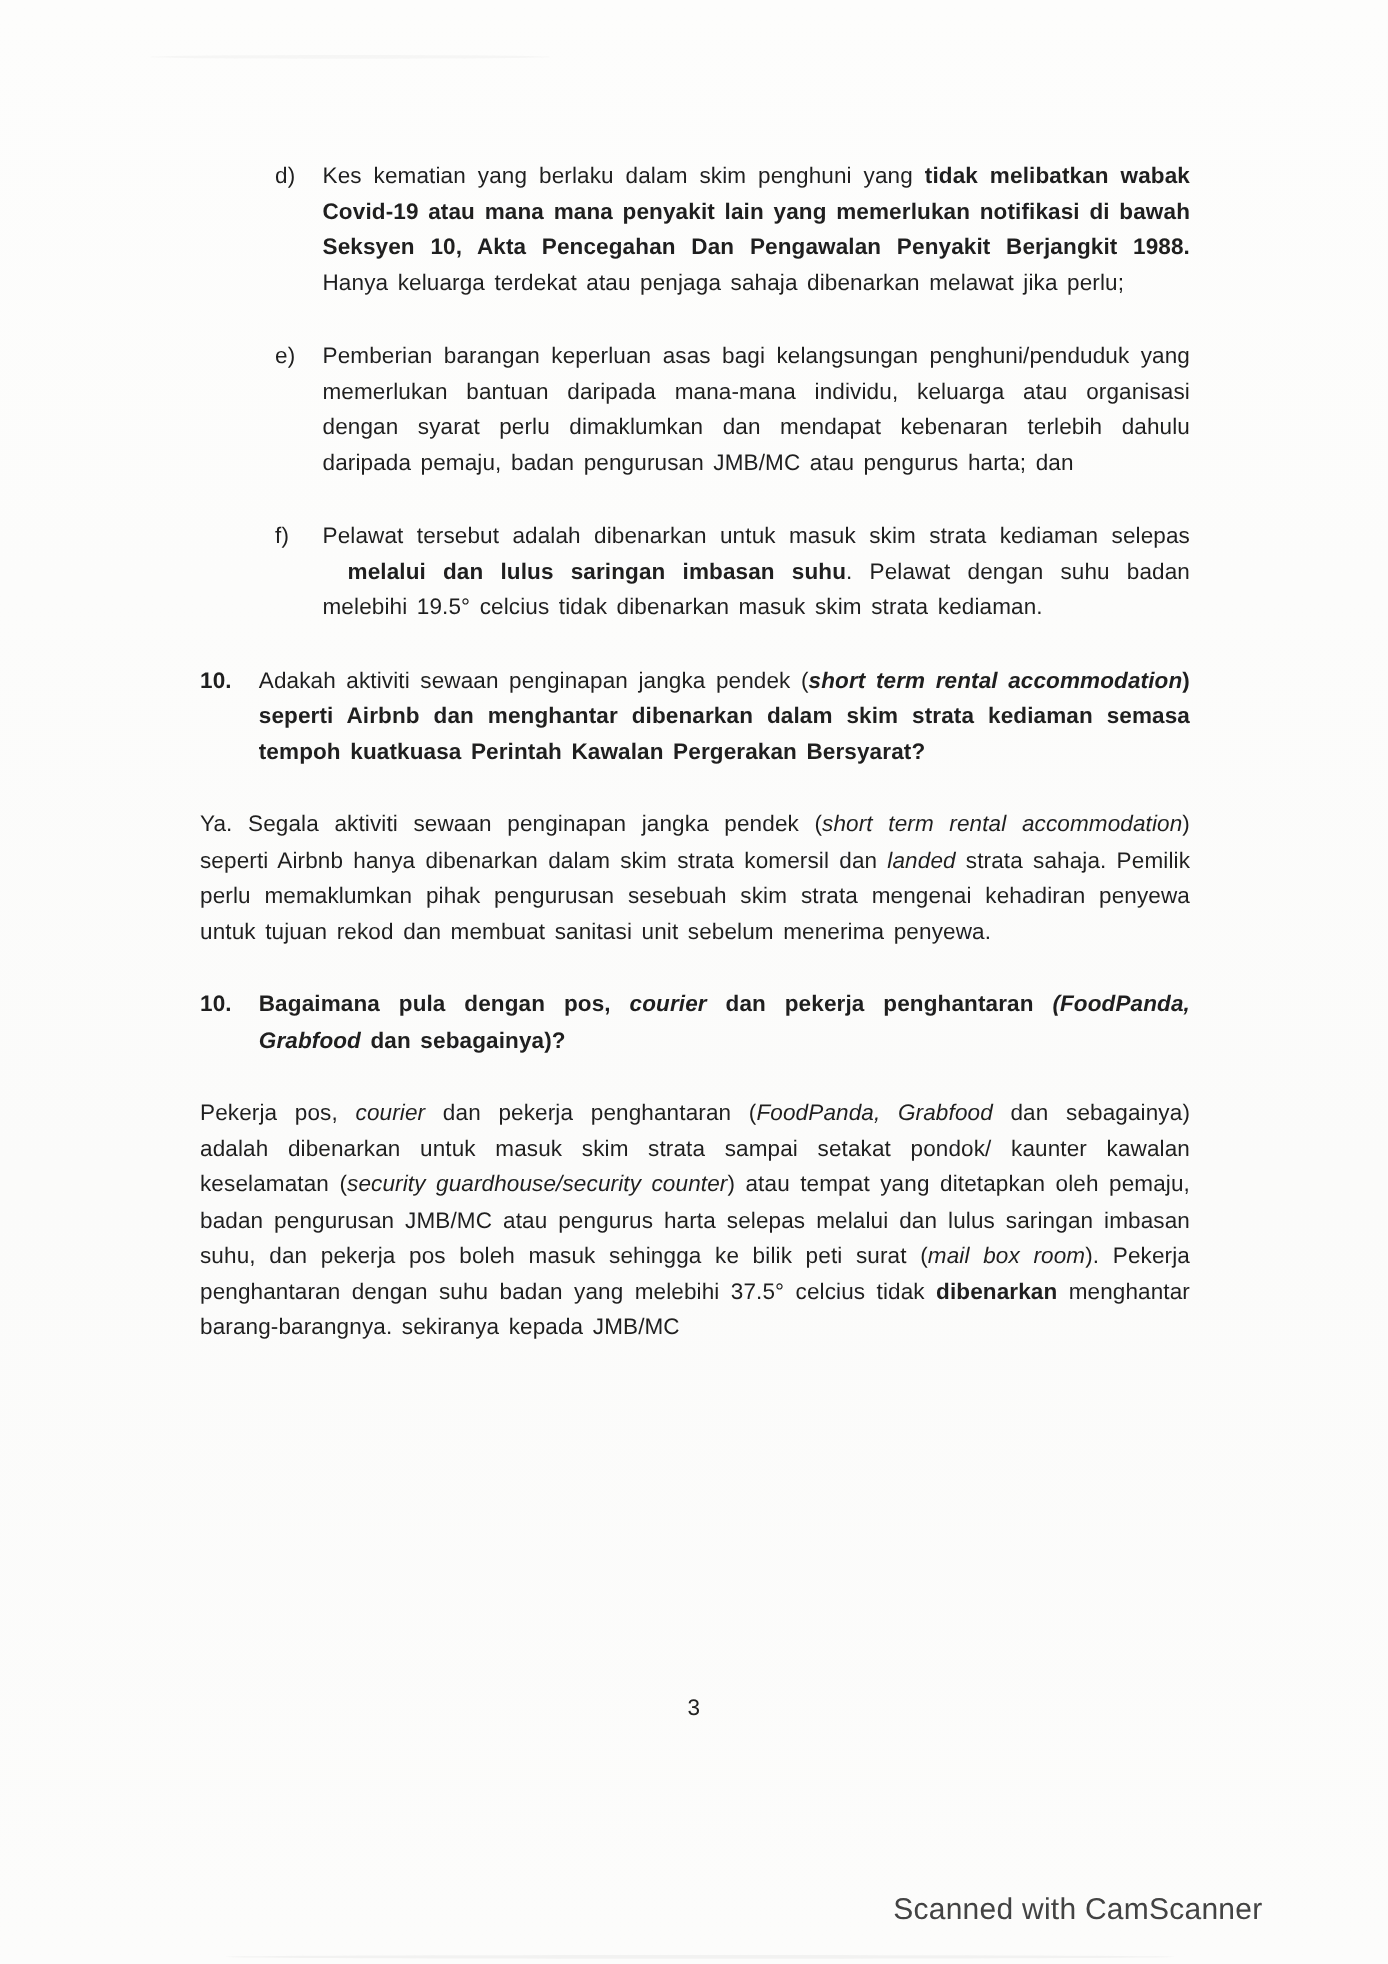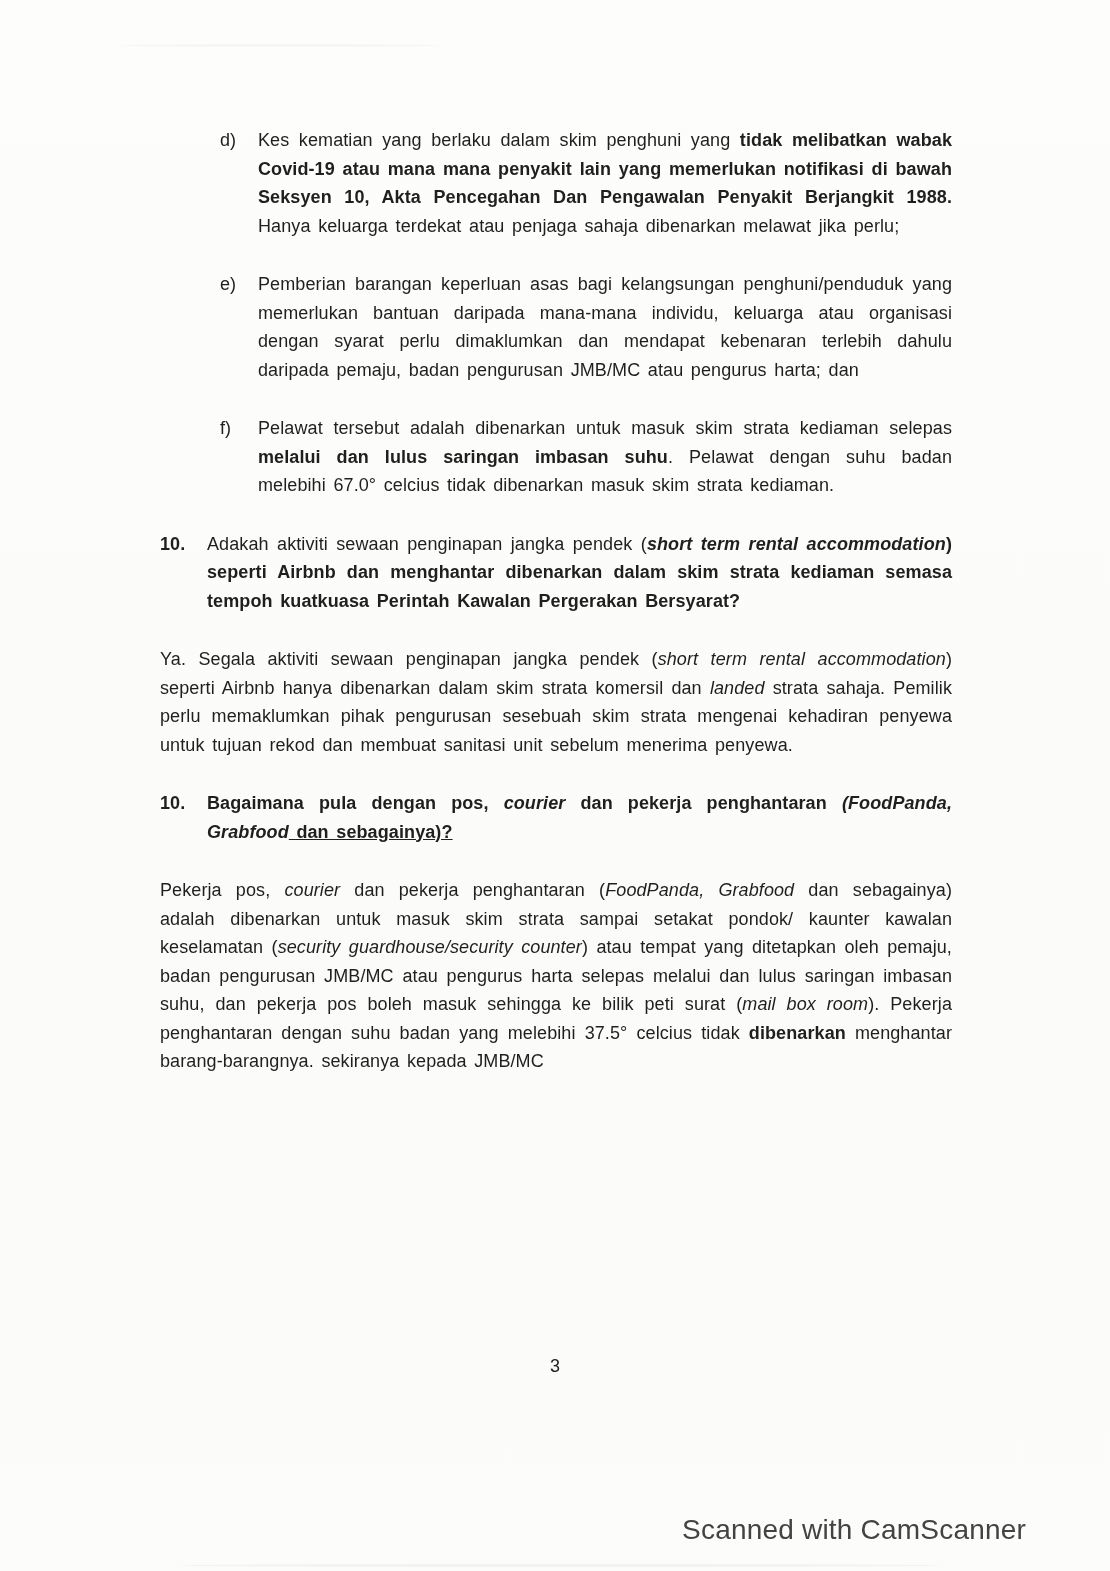--- a/index.html
+++ b/index.html
@@ -73,22 +73,22 @@
     left: 0;
     right: 0;
     text-align: center;
     font-size: 18px;
     color: #222;
   }
 
   .watermark {
     position: absolute;
     top: 1514px;
-    right: 84px;
-    font-size: 28px;
+    right: 100px;
+    font-size: 24px;
     color: #434343;
     letter-spacing: 0.2px;
   }
 
   
   .scan-artifact-top {
     position: absolute;
     top: 44px;
     left: 120px;
     width: 320px;
@@ -119,33 +119,33 @@
       <p class="item-text"><span>Kes kematian yang berlaku dalam skim penghuni yang </span><span style="font-weight: bold;">tidak melibatkan wabak Covid-19 atau mana mana penyakit lain yang memerlukan notifikasi di bawah Seksyen 10, Akta Pencegahan Dan Pengawalan Penyakit Berjangkit 1988.</span><span>  Hanya keluarga terdekat atau penjaga sahaja dibenarkan melawat jika perlu;</span></p>
     </div>
 
     <div class="item lettered">
       <span class="marker">e)</span>
       <p class="item-text"><span>Pemberian barangan keperluan asas bagi kelangsungan penghuni/penduduk yang memerlukan bantuan daripada mana-mana individu, keluarga atau organisasi dengan syarat perlu dimaklumkan dan mendapat kebenaran terlebih dahulu daripada pemaju, badan pengurusan JMB/MC atau pengurus harta; dan</span></p>
     </div>
 
     <div class="item lettered">
       <span class="marker">f)</span>
-      <p class="item-text"><span>Pelawat tersebut adalah dibenarkan untuk masuk skim strata kediaman selepas </span><span style="font-weight: bold;">melalui dan lulus saringan imbasan suhu</span><span>. Pelawat dengan suhu badan melebihi 67.0° celcius tidak dibenarkan masuk skim strata kediaman.</span></p>
+      <p class="item-text"><span>Pelawat tersebut adalah dibenarkan untuk masuk skim strata kediaman selepas </span><span style="font-weight: bold; margin-left: 20px;">melalui dan lulus saringan imbasan suhu</span><span>. Pelawat dengan suhu badan melebihi 19.5° celcius tidak dibenarkan masuk skim strata kediaman.</span></p>
     </div>
 
     <div class="item bold">
       <span class="num-marker">10.</span>
       <p class="item-text"><span style="font-weight: normal;">Adakah aktiviti sewaan penginapan jangka pendek (</span><span style="font-weight: bold; font-style: italic;">short term rental accommodation</span><span style="font-weight: bold;">) seperti Airbnb dan menghantar dibenarkan dalam skim strata kediaman semasa tempoh kuatkuasa Perintah Kawalan Pergerakan Bersyarat?</span></p>
     </div>
 
     <p class="answer"><span>Ya. Segala aktiviti sewaan penginapan jangka pendek (</span><span style="font-style: italic;">short term rental accommodation</span><span>) seperti Airbnb hanya dibenarkan dalam skim strata komersil dan </span><span style="font-style: italic;">landed</span><span> strata sahaja. Pemilik perlu memaklumkan pihak pengurusan sesebuah skim strata mengenai kehadiran penyewa untuk tujuan rekod dan membuat sanitasi unit sebelum menerima penyewa.</span></p>
 
     <div class="item bold">
       <span class="num-marker">10.</span>
-      <p class="item-text"><span style="font-weight: bold;">Bagaimana pula dengan pos, </span><span style="font-weight: bold; font-style: italic;">courier</span><span style="font-weight: bold;"> dan pekerja penghantaran </span><span style="font-weight: bold; font-style: italic;">(FoodPanda, Grabfood</span><span style="font-weight: bold; text-decoration: underline;"> dan sebagainya)?</span></p>
+      <p class="item-text"><span style="font-weight: bold;">Bagaimana pula dengan pos, </span><span style="font-weight: bold; font-style: italic;">courier</span><span style="font-weight: bold;"> dan pekerja penghantaran </span><span style="font-weight: bold; font-style: italic;">(FoodPanda, Grabfood</span><span style="font-weight: bold;"> dan sebagainya)?</span></p>
     </div>
 
     <p class="answer"><span>Pekerja pos, </span><span style="font-style: italic;">courier</span><span> dan pekerja penghantaran (</span><span style="font-style: italic;">FoodPanda, Grabfood</span><span> dan sebagainya) adalah dibenarkan untuk masuk skim strata sampai setakat pondok/ kaunter kawalan keselamatan (</span><span style="font-style: italic;">security guardhouse/security counter</span><span>) atau tempat yang ditetapkan oleh pemaju, badan pengurusan JMB/MC atau pengurus harta selepas melalui dan lulus saringan imbasan suhu, dan pekerja pos boleh masuk sehingga ke bilik peti surat (</span><span style="font-style: italic;">mail box room</span><span>). Pekerja penghantaran dengan suhu badan yang melebihi 37.5° celcius tidak </span><span style="font-weight: bold;">dibenarkan</span><span> menghantar barang-barangnya. sekiranya kepada JMB/MC</span></p>
 
   </div>
 
   <div class="page-number">3</div>
 
   <div class="watermark">Scanned with CamScanner</div>
 

